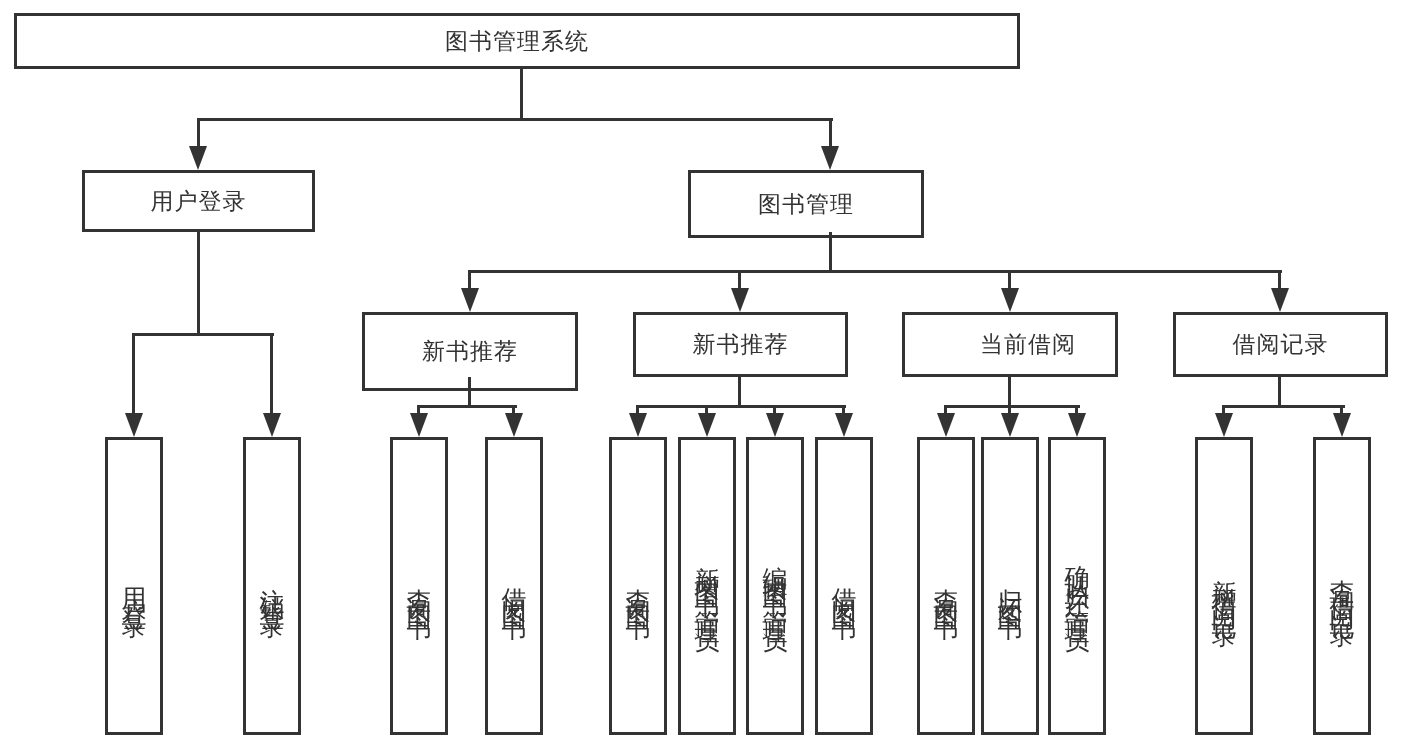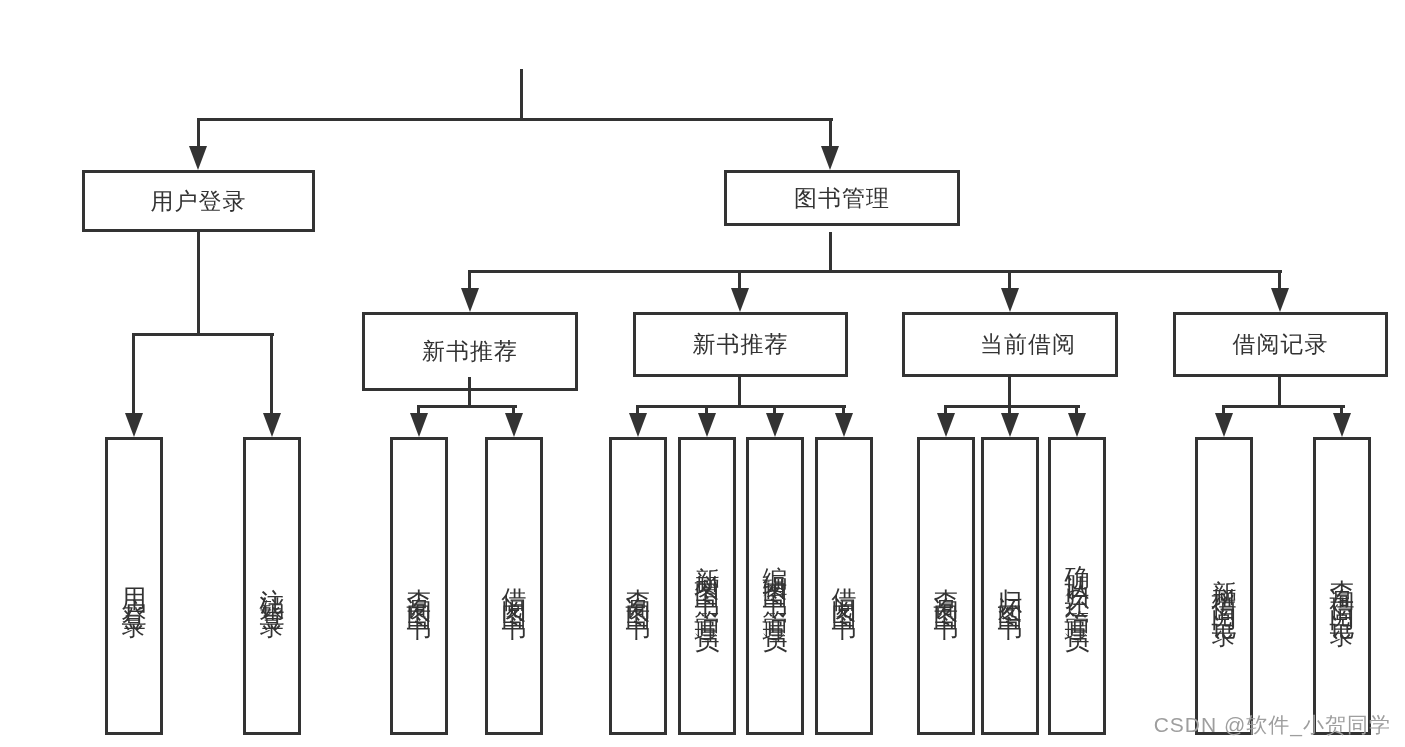--- a/index.html
+++ b/index.html
@@ -26,32 +26,35 @@
   .watermark{
     position:absolute;top:711px;right:14px;font-size:21px;letter-spacing:1px;
     color:#9e9e9e;white-space:nowrap;
   }
 </style>
 </head>
 <body>
 
 <div class="stage">
 
+  <div class="box hbox" style="left:14px;top:13px;width:1006px;height:56px;">
+    <span>图书管理系统</span>
+  </div>
 
   <div class="vline" style="left:520px;top:69px;height:52px;"></div>
   <div class="hline" style="left:197px;top:118px;width:636px;"></div>
   <div class="vline" style="left:197px;top:118px;height:32px;"></div>
   <div class="ah" style="left:189px;top:146px;"></div>
   <div class="vline" style="left:829px;top:118px;height:32px;"></div>
   <div class="ah" style="left:821px;top:146px;"></div>
 
   <div class="box hbox" style="left:82px;top:170px;width:233px;height:62px;">
     <span>用户登录</span>
   </div>
-  <div class="box hbox" style="left:724px;top:170px;width:236px;height:56px;">
+  <div class="box hbox" style="left:688px;top:170px;width:236px;height:68px;">
     <span>图书管理</span>
   </div>
 
   <div class="vline" style="left:197px;top:232px;height:104px;"></div>
   <div class="hline" style="left:132px;top:333px;width:142px;"></div>
   <div class="vline" style="left:132px;top:333px;height:83px;"></div>
   <div class="ah" style="left:125px;top:413px;"></div>
   <div class="vline" style="left:270px;top:333px;height:83px;"></div>
   <div class="ah" style="left:263px;top:413px;"></div>
 
@@ -150,15 +153,14 @@
     <span class="vtext">确认归还（管理员）</span>
   </div>
 
   <div class="box leaf" style="left:1195px;top:437px;width:58px;height:298px;">
     <span class="vtext">新增借阅记录</span>
   </div>
   <div class="box leaf" style="left:1313px;top:437px;width:58px;height:298px;">
     <span class="vtext">查询借阅记录</span>
   </div>
 
-  <div class="watermark">CSDN @软件_小贺同学</div>
 
 </div>
 
 </body></html>

